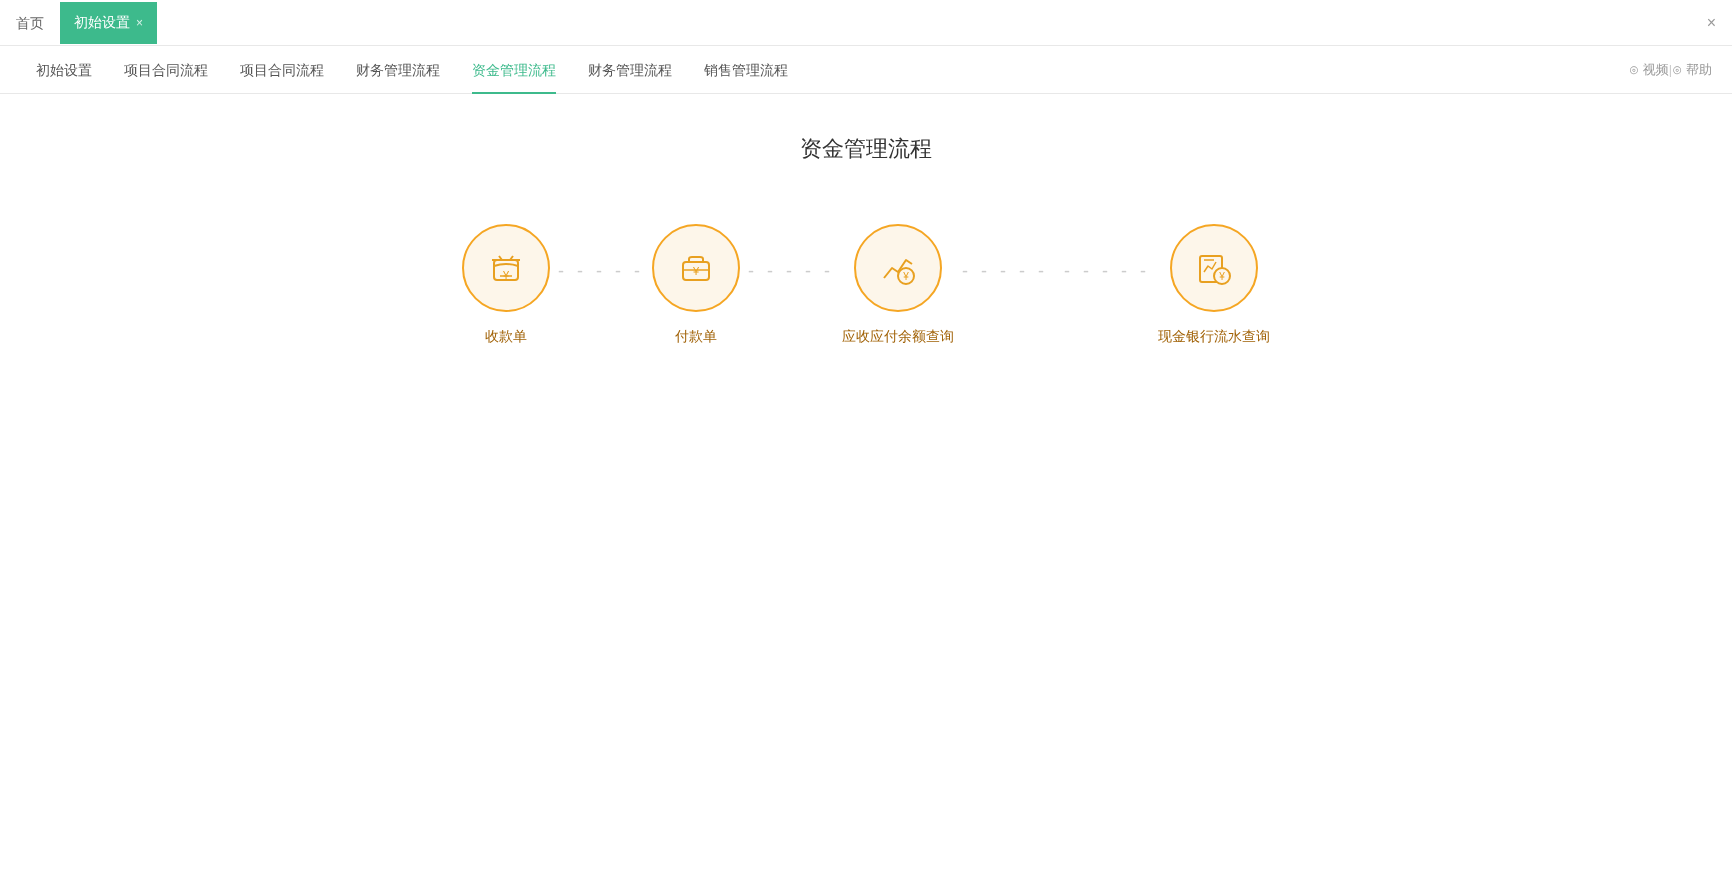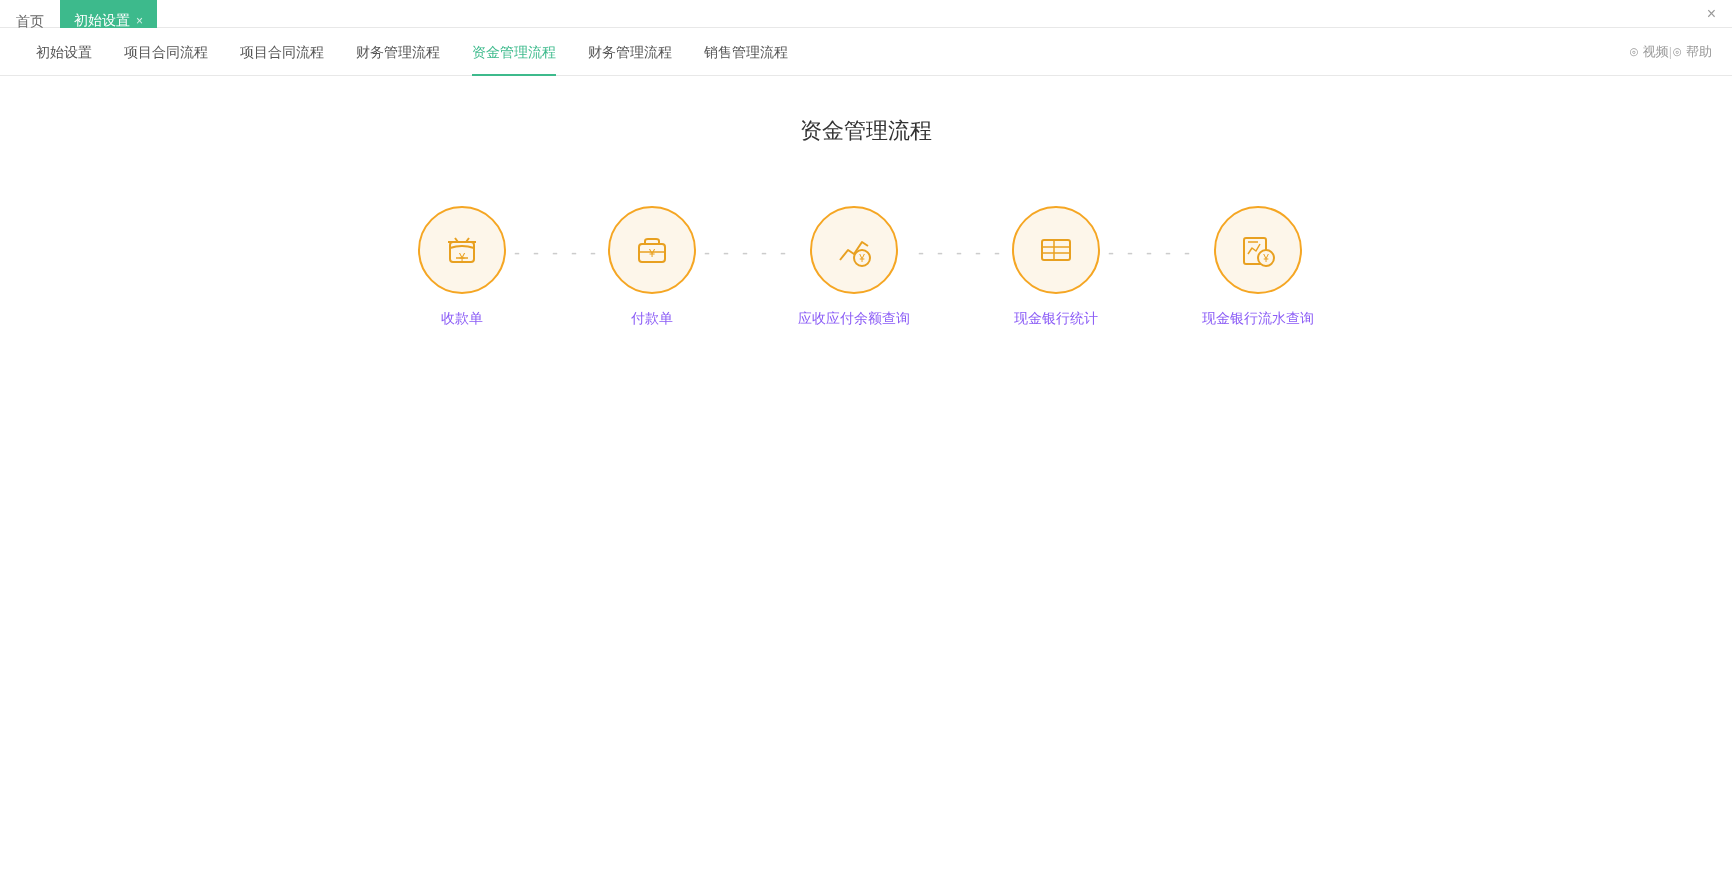--- a/index.html
+++ b/index.html
@@ -1,22 +1,23 @@
 <!DOCTYPE html>
 <html><head>
   <meta charset="utf-8">
   <style>
     * { box-sizing: border-box; margin: 0; padding: 0; }
     body { font-family: "Microsoft YaHei", "PingFang SC", sans-serif; background: #fff; color: #333; font-size: 14px; }
 
     
     .top-bar {
       display: flex;
+      align-items: center;
       border-bottom: 1px solid #e8e8e8;
-      height: 28px;
+      height: 46px;
       padding: 0 0;
       background: #fff;
     }
     .top-bar .home-tab {
       padding: 0 16px;
       height: 42px;
       line-height: 42px;
       color: #666;
       font-size: 14px;
       cursor: pointer;
@@ -133,21 +134,21 @@
       align-items: center;
       justify-content: center;
       margin-bottom: 16px;
     }
     .flow-circle svg {
       width: 44px;
       height: 44px;
     }
     .flow-label {
       font-size: 14px;
-      color: #8b5cf6;
+      color: #a16207;
       text-align: center;
       white-space: nowrap;
     }
     .flow-connector {
       display: flex;
       align-items: center;
       padding: 0 8px;
       padding-bottom: 28px;
     }
     .flow-dots {
@@ -236,32 +237,20 @@
           <text x="30" y="34" text-anchor="middle" font-size="10" fill="#e8a020" font-family="sans-serif">¥</text>
         </svg>
       </div>
       <div class="flow-label">应收应付余额查询</div>
     </div>
 
     <div class="flow-connector">
       <span class="flow-dots">- - - - -</span>
     </div>
 
-    <div class="flow-item">
-      <div class="flow-circle">
-        <svg viewBox="0 0 44 44" fill="none" xmlns="http://www.w3.org/2000/svg">
-
-          <rect x="8" y="12" width="28" height="20" rx="2" stroke="#e8a020" stroke-width="2" fill="none"></rect>
-          <line x1="8" y1="19" x2="36" y2="19" stroke="#e8a020" stroke-width="1.5"></line>
-          <line x1="8" y1="25" x2="36" y2="25" stroke="#e8a020" stroke-width="1.5"></line>
-          <line x1="20" y1="12" x2="20" y2="32" stroke="#e8a020" stroke-width="1.5"></line>
-        </svg>
-      </div>
-      <div class="flow-label">现金银行统计</div>
-    </div>
 
     <div class="flow-connector">
       <span class="flow-dots">- - - - -</span>
     </div>
 
     <div class="flow-item">
       <div class="flow-circle">
         <svg viewBox="0 0 44 44" fill="none" xmlns="http://www.w3.org/2000/svg">
 
           <rect x="8" y="10" width="22" height="26" rx="2" stroke="#e8a020" stroke-width="2" fill="none"></rect>

